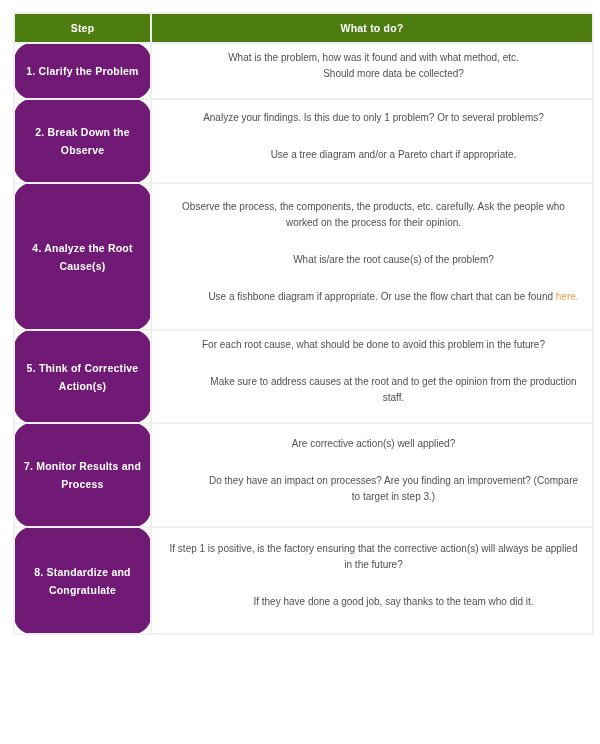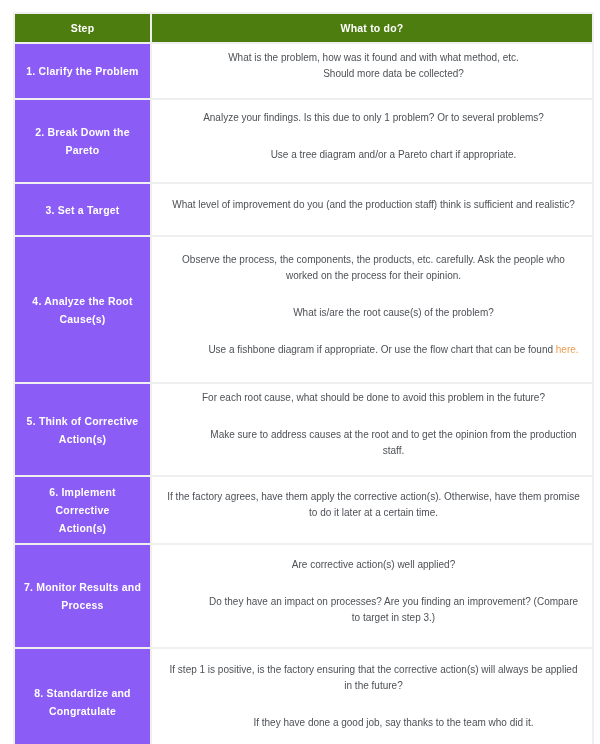--- a/index.html
+++ b/index.html
@@ -28,27 +28,28 @@
   }
   th.hdr {
     background: #4d7c0f;
     color: #ffffff;
     font-size: 10.5px;
     font-weight: bold;
     padding: 8px 6px;
     letter-spacing: 0.2px;
   }
   td.step {
-    background: #8b5cf6;
+    background: #701a75;
     color: #ffffff;
     font-size: 10.5px;
     font-weight: bold;
     line-height: 18px;
     padding: 6px;
     letter-spacing: 0.2px;
+    border-radius: 18px;
   }
   td.todo {
     background: #ffffff;
     color: #4d5156;
     font-size: 10px;
     line-height: 16px;
     padding: 6px 12px 16px 15px;
   }
   td.todo p { margin: 0; }
   td.todo p + p { margin-top: 21px; margin-left: 40px; }
@@ -89,36 +90,28 @@
       </td>
       <td class="todo">
         <p>What is the problem, how was it found and with what method, etc.</p>
         <p class="cont">Should more data be collected?</p>
       </td>
     </tr>
 
     <tr class="rh2">
       <td class="step">
         <span>2. Break Down the</span><br>
-        <span>Pareto</span>
+        <span>Observe</span>
       </td>
       <td class="todo">
         <p>Analyze your findings. Is this due to only 1 problem? Or to several problems?</p>
         <p>Use a tree diagram and/or a Pareto chart if appropriate.</p>
       </td>
     </tr>
 
-    <tr class="rh3">
-      <td class="step">
-        <span>3. Set a Target</span>
-      </td>
-      <td class="todo">
-        <p>What level of improvement do you (and the production staff) think is sufficient and realistic?</p>
-      </td>
-    </tr>
 
     <tr class="rh4">
       <td class="step">
         <span>4. Analyze the Root</span><br>
         <span>Cause(s)</span>
       </td>
       <td class="todo">
         <p>Observe the process, the components, the products, etc. carefully. Ask the people who worked on the process for their opinion.</p>
         <p>What is/are the root cause(s) of the problem?</p>
         <p><span>Use a fishbone diagram if appropriate. Or use the flow chart that can be found </span><a class="link" href="#">here.</a></p>
@@ -129,29 +122,20 @@
       <td class="step">
         <span>5. Think of Corrective</span><br>
         <span>Action(s)</span>
       </td>
       <td class="todo">
         <p>For each root cause, what should be done to avoid this problem in the future?</p>
         <p>Make sure to address causes at the root and to get the opinion from the production staff.</p>
       </td>
     </tr>
 
-    <tr class="rh6">
-      <td class="step">
-        <span>6. Implement Corrective</span><br>
-        <span>Action(s)</span>
-      </td>
-      <td class="todo">
-        <p>If the factory agrees, have them apply the corrective action(s). Otherwise, have them promise to do it later at a certain time.</p>
-      </td>
-    </tr>
 
     <tr class="rh7">
       <td class="step">
         <span>7. Monitor Results and</span><br>
         <span>Process</span>
       </td>
       <td class="todo">
         <p>Are corrective action(s) well applied?</p>
         <p>Do they have an impact on processes? Are you finding an improvement? (Compare to target in step 3.)</p>
       </td>

